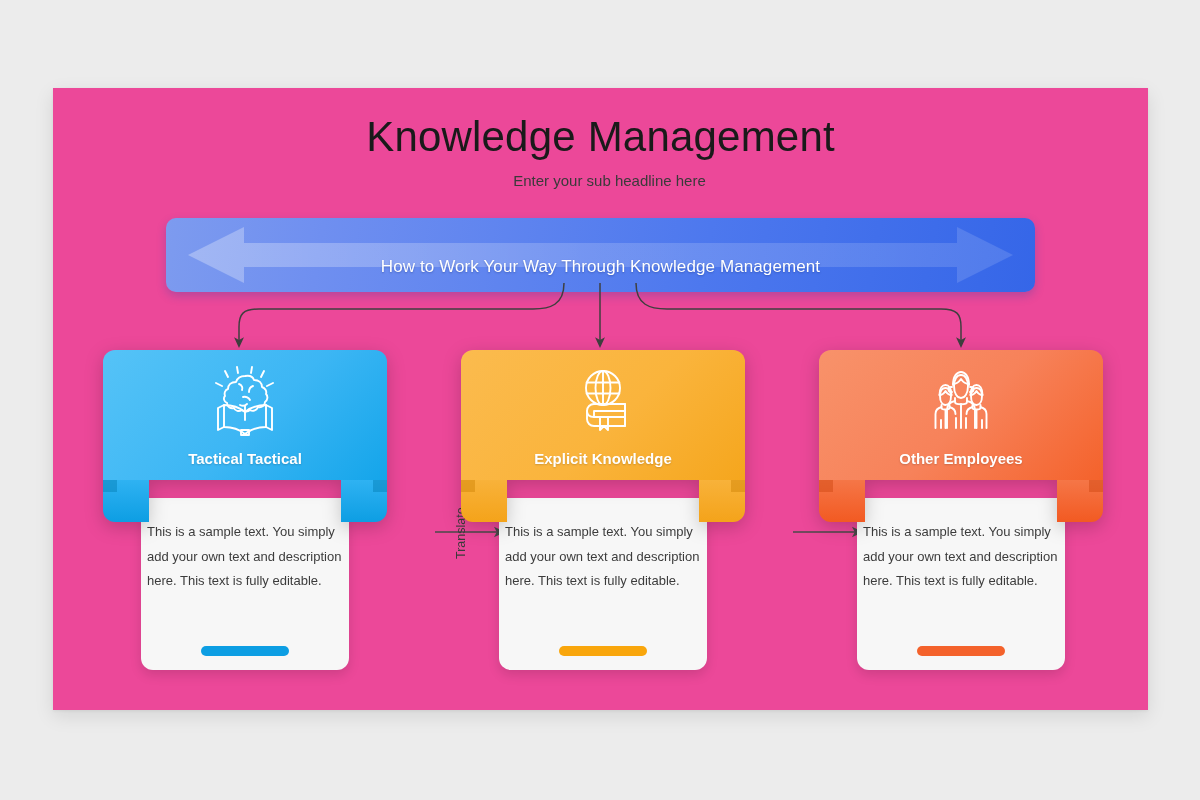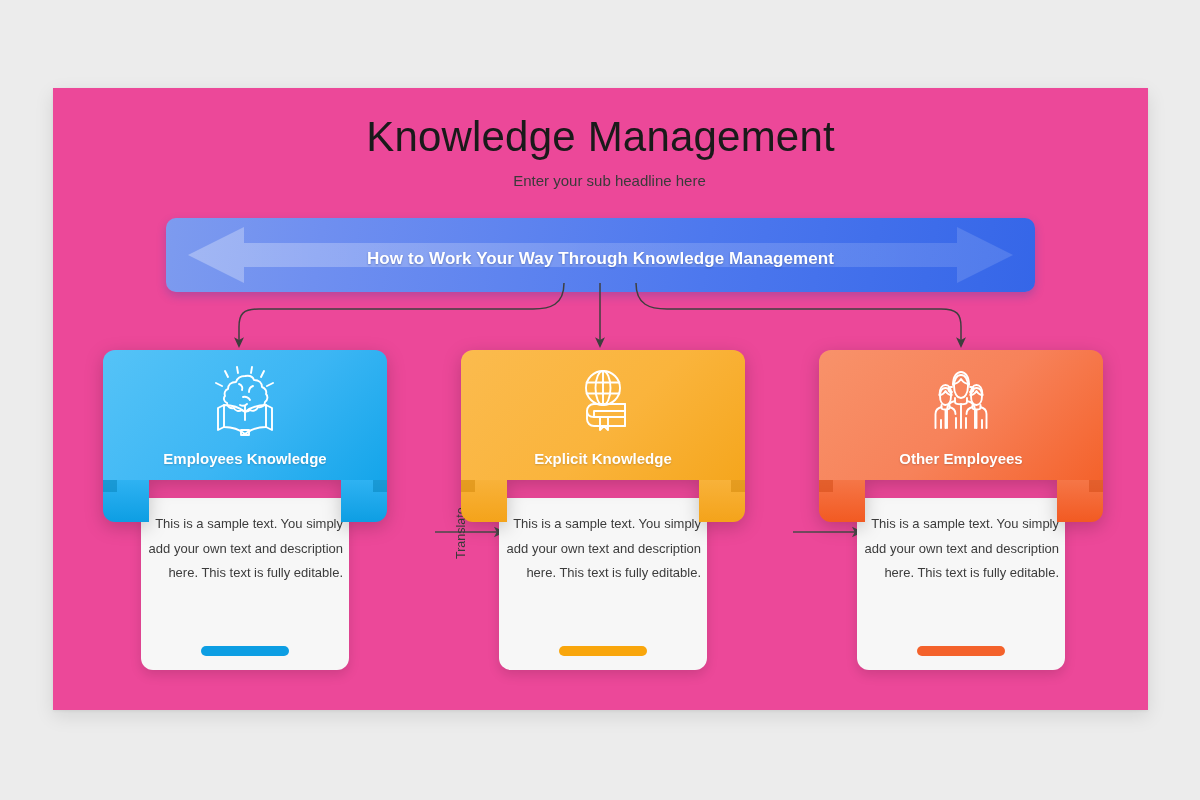--- a/index.html
+++ b/index.html
@@ -57,28 +57,28 @@
     background: linear-gradient(100deg,#7d9bef 0%, #6f8ff0 18%, #4d78ee 62%, #3566e8 100%);
     box-shadow: 0 4px 10px rgba(40,70,160,0.28);
     overflow: hidden;
   }
   #banner .arrow-overlay {
     position: absolute;
     inset: 0;
   }
   #banner-label {
     position: absolute;
-    left: 0; top: 4px;
+    left: 0; top: 12px;
     width: 100%; height: 100%;
     display: flex;
     align-items: center;
     justify-content: center;
     color: #ffffff;
     font-size: 17px;
-    font-weight: bold;
+    font-weight: normal;
     letter-spacing: .1px;
     text-shadow: 0 1px 2px rgba(20,40,110,.35);
     z-index: 3;
     white-space: nowrap;
   }
 
   
   #connectors {
     position: absolute;
     left: 0; top: 195px;
@@ -157,22 +157,23 @@
     border-radius: 0 0 12px 12px;
     box-shadow: 0 5px 12px rgba(0,0,0,0.13);
     z-index: 2;
     padding-top: 14px;
     box-sizing: border-box;
   }
   .body-text {
     font-size: 13px;
     line-height: 24.5px;
     color: #3c3c3c;
-    text-align: right;
+    text-align: left;
     padding: 0 6px;
+    margin-top: 8px;
   }
   .pill {
     position: absolute;
     left: 50%;
     transform: translateX(-50%);
     bottom: 14px;
     width: 88px; height: 10px;
     border-radius: 6px;
   }
 
@@ -270,21 +271,21 @@
         <path d="M39 12 c-5 0 -8 3 -9 6 c-5 0 -8 3 -8 7 c-3 1 -4 4 -3 7 c-2 2 -1 6 2 7 c0 4 4 6 7 5 c1 3 5 4 8 2
                  c2 2 6 2 8 0 c3 2 7 0 8 -3 c4 1 7 -2 7 -5 c3 -2 3 -6 1 -8 c1 -3 -1 -6 -4 -7 c0 -4 -3 -7 -8 -7
                  c-1 -3 -4 -5 -9 -4 Z"></path>
         <path d="M33 20 c3 1 4 4 3 6 M47 22 c-3 1 -4 3 -4 6 M37 33 c3 -1 6 1 7 3 M34 41 c2 1 5 1 7 -1"></path>
         <path d="M39 42 l0 14"></path>
         <path d="M39 48 c-6 -5 -14 -7 -21 -7 l0 22 c7 0 15 2 21 7 c6 -5 14 -7 21 -7 l0 -22 c-7 0 -15 2 -21 7 Z"></path>
         <path d="M18 41 l-6 3 l0 22 l6 -3 M60 41 l6 3 l0 22 l-6 -3"></path>
         <path d="M35 66 l8 0 l0 5 l-8 0 Z"></path>
       </svg>
     </div>
-    <div class="card-title">Employees Knowledge</div>
+    <div class="card-title">Tactical Tactical</div>
   </div>
 
   <div class="column col-1">
     <div class="body-card">
       <div class="body-text">This is a sample text. You simply add your own text and description here. This text is fully editable.</div>
       <div class="pill" style="background:#f9a60c"></div>
     </div>
     <div class="ribbon">
       <div class="rb-main" style="background:linear-gradient(135deg,#fbbb4e 0%,#fab43c 55%,#f5a61d 100%)"></div>
       <div class="rb-tail left" style="background:linear-gradient(180deg,#f8b23a 0%,#f4a31a 100%)"></div>

